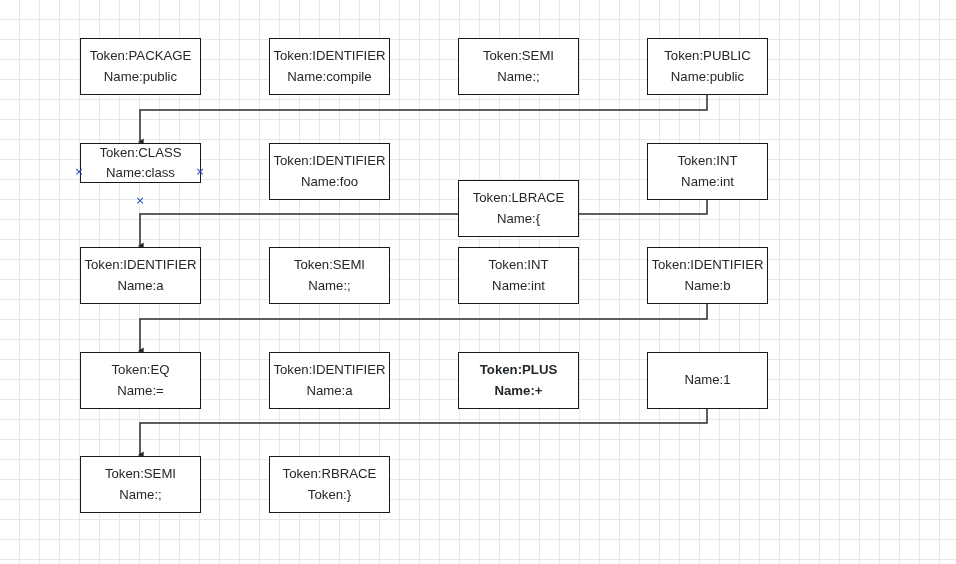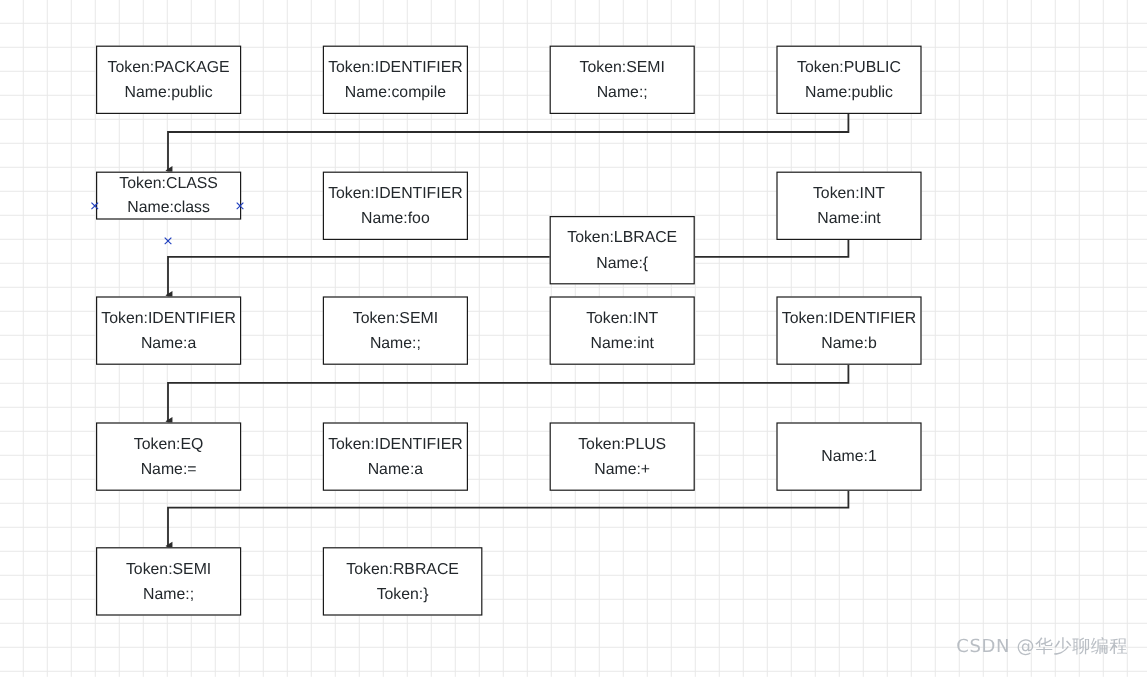--- a/index.html
+++ b/index.html
@@ -120,37 +120,36 @@
         <span class="ln">Name:b</span>
       </div>
       <div class="node" style="left: 80px; top: 352px; width: 121px; height: 57px; border-color: rgb(26, 26, 26); background: rgb(255, 255, 255); color: rgb(35, 40, 44); text-align: right;">
         <span class="ln">Token:EQ</span>
         <span class="ln">Name:=</span>
       </div>
       <div class="node" style="left: 269px; top: 352px; width: 121px; height: 57px; border-color: rgb(26, 26, 26); background: rgb(255, 255, 255); color: rgb(35, 40, 44);">
         <span class="ln">Token:IDENTIFIER</span>
         <span class="ln">Name:a</span>
       </div>
-      <div class="node" style="left: 458px; top: 352px; width: 121px; height: 57px; border-color: rgb(26, 26, 26); background: rgb(255, 255, 255); color: rgb(35, 40, 44);">
+      <div class="node" style="left: 458px; top: 352px; width: 121px; height: 57px; border-color: rgb(26, 26, 26); background: rgb(255, 255, 255); color: rgb(35, 40, 44); font-weight: bold;">
         <span class="ln">Token:PLUS</span>
         <span class="ln">Name:+</span>
       </div>
       <div class="node" style="left: 647px; top: 352px; width: 121px; height: 57px; border-color: rgb(26, 26, 26); background: rgb(255, 255, 255); color: rgb(35, 40, 44);">
         <span class="ln">Name:1</span>
       </div>
       <div class="node" style="left: 80px; top: 456px; width: 121px; height: 57px; border-color: rgb(26, 26, 26); background: rgb(255, 255, 255); color: rgb(35, 40, 44);">
         <span class="ln">Token:SEMI</span>
         <span class="ln">Name:;</span>
       </div>
-      <div class="node" style="left: 269px; top: 456px; width: 133px; height: 57px; border-color: rgb(26, 26, 26); background: rgb(255, 255, 255); color: rgb(35, 40, 44);">
+      <div class="node" style="left: 269px; top: 456px; width: 121px; height: 57px; border-color: rgb(26, 26, 26); background: rgb(255, 255, 255); color: rgb(35, 40, 44);">
         <span class="ln">Token:RBRACE</span>
         <span class="ln">Token:}</span>
       </div>
     </div>
 
   <div id="points">
       <span class="xmark" style="left: 73.5px; top: 165.5px; color: rgb(31, 63, 191);">×</span>
       <span class="xmark" style="left: 194.5px; top: 165.5px; color: rgb(31, 63, 191);">×</span>
       <span class="xmark" style="left: 134.5px; top: 194.5px; color: rgb(31, 63, 191);">×</span>
     </div>
 
-  <div id="watermark">CSDN @华少聊编程</div>
 </div>
 
 </body></html>

